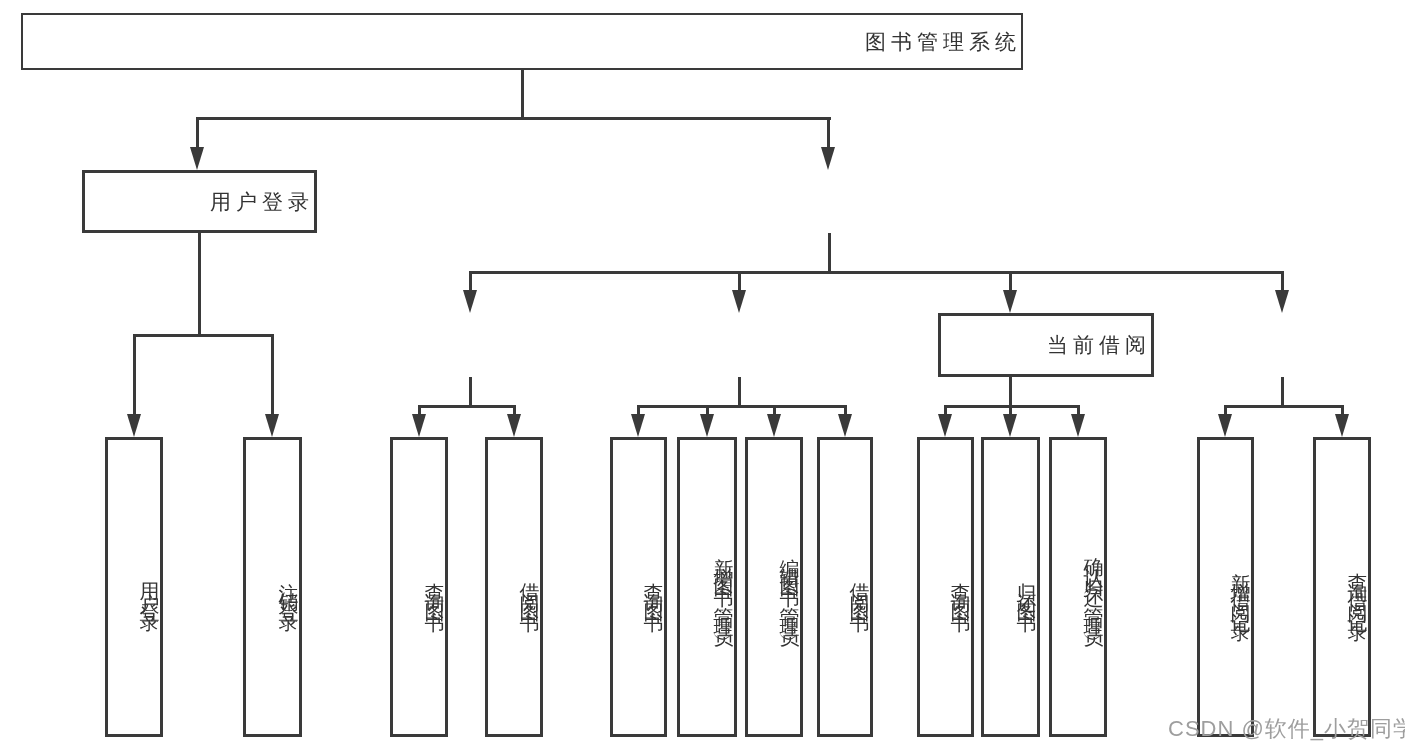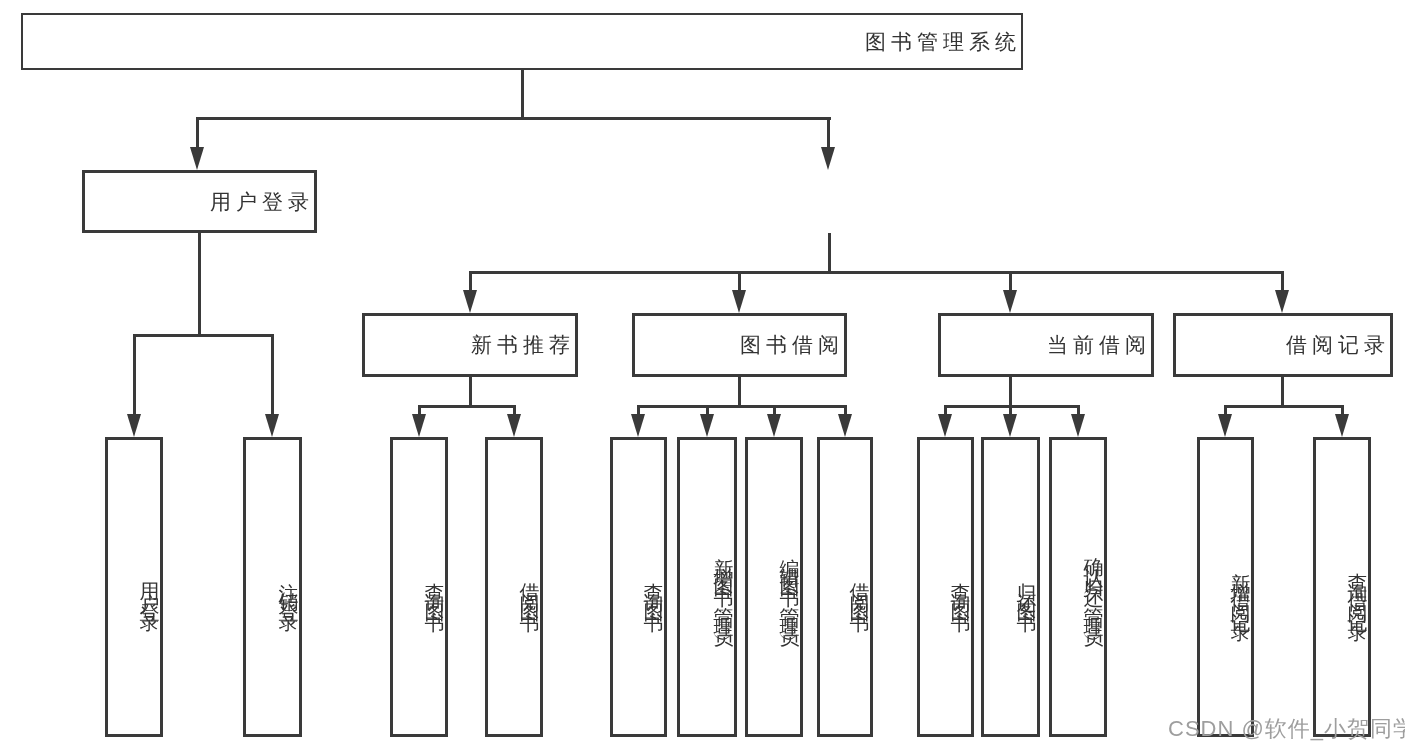--- a/index.html
+++ b/index.html
@@ -105,31 +105,22 @@
 <div class="canvas">
 
   <div class="box b-root">
     <span class="hlabel">图书管理系统</span>
   </div>
 
   <div class="box b-login">
     <span class="hlabel">用户登录</span>
   </div>
 
-  <div class="box b-new">
-    <span class="hlabel">新书推荐</span>
-  </div>
-  <div class="box b-borrow">
-    <span class="hlabel">图书借阅</span>
-  </div>
   <div class="box b-current">
     <span class="hlabel">当前借阅</span>
-  </div>
-  <div class="box b-records">
-    <span class="hlabel">借阅记录</span>
   </div>
 
   <div class="box leaf l-ul1">
     <span class="vtext">用户登录</span>
   </div>
   <div class="box leaf l-ul2">
     <span class="vtext">注销登录</span>
   </div>
 
   <div class="box leaf l-nb1">

